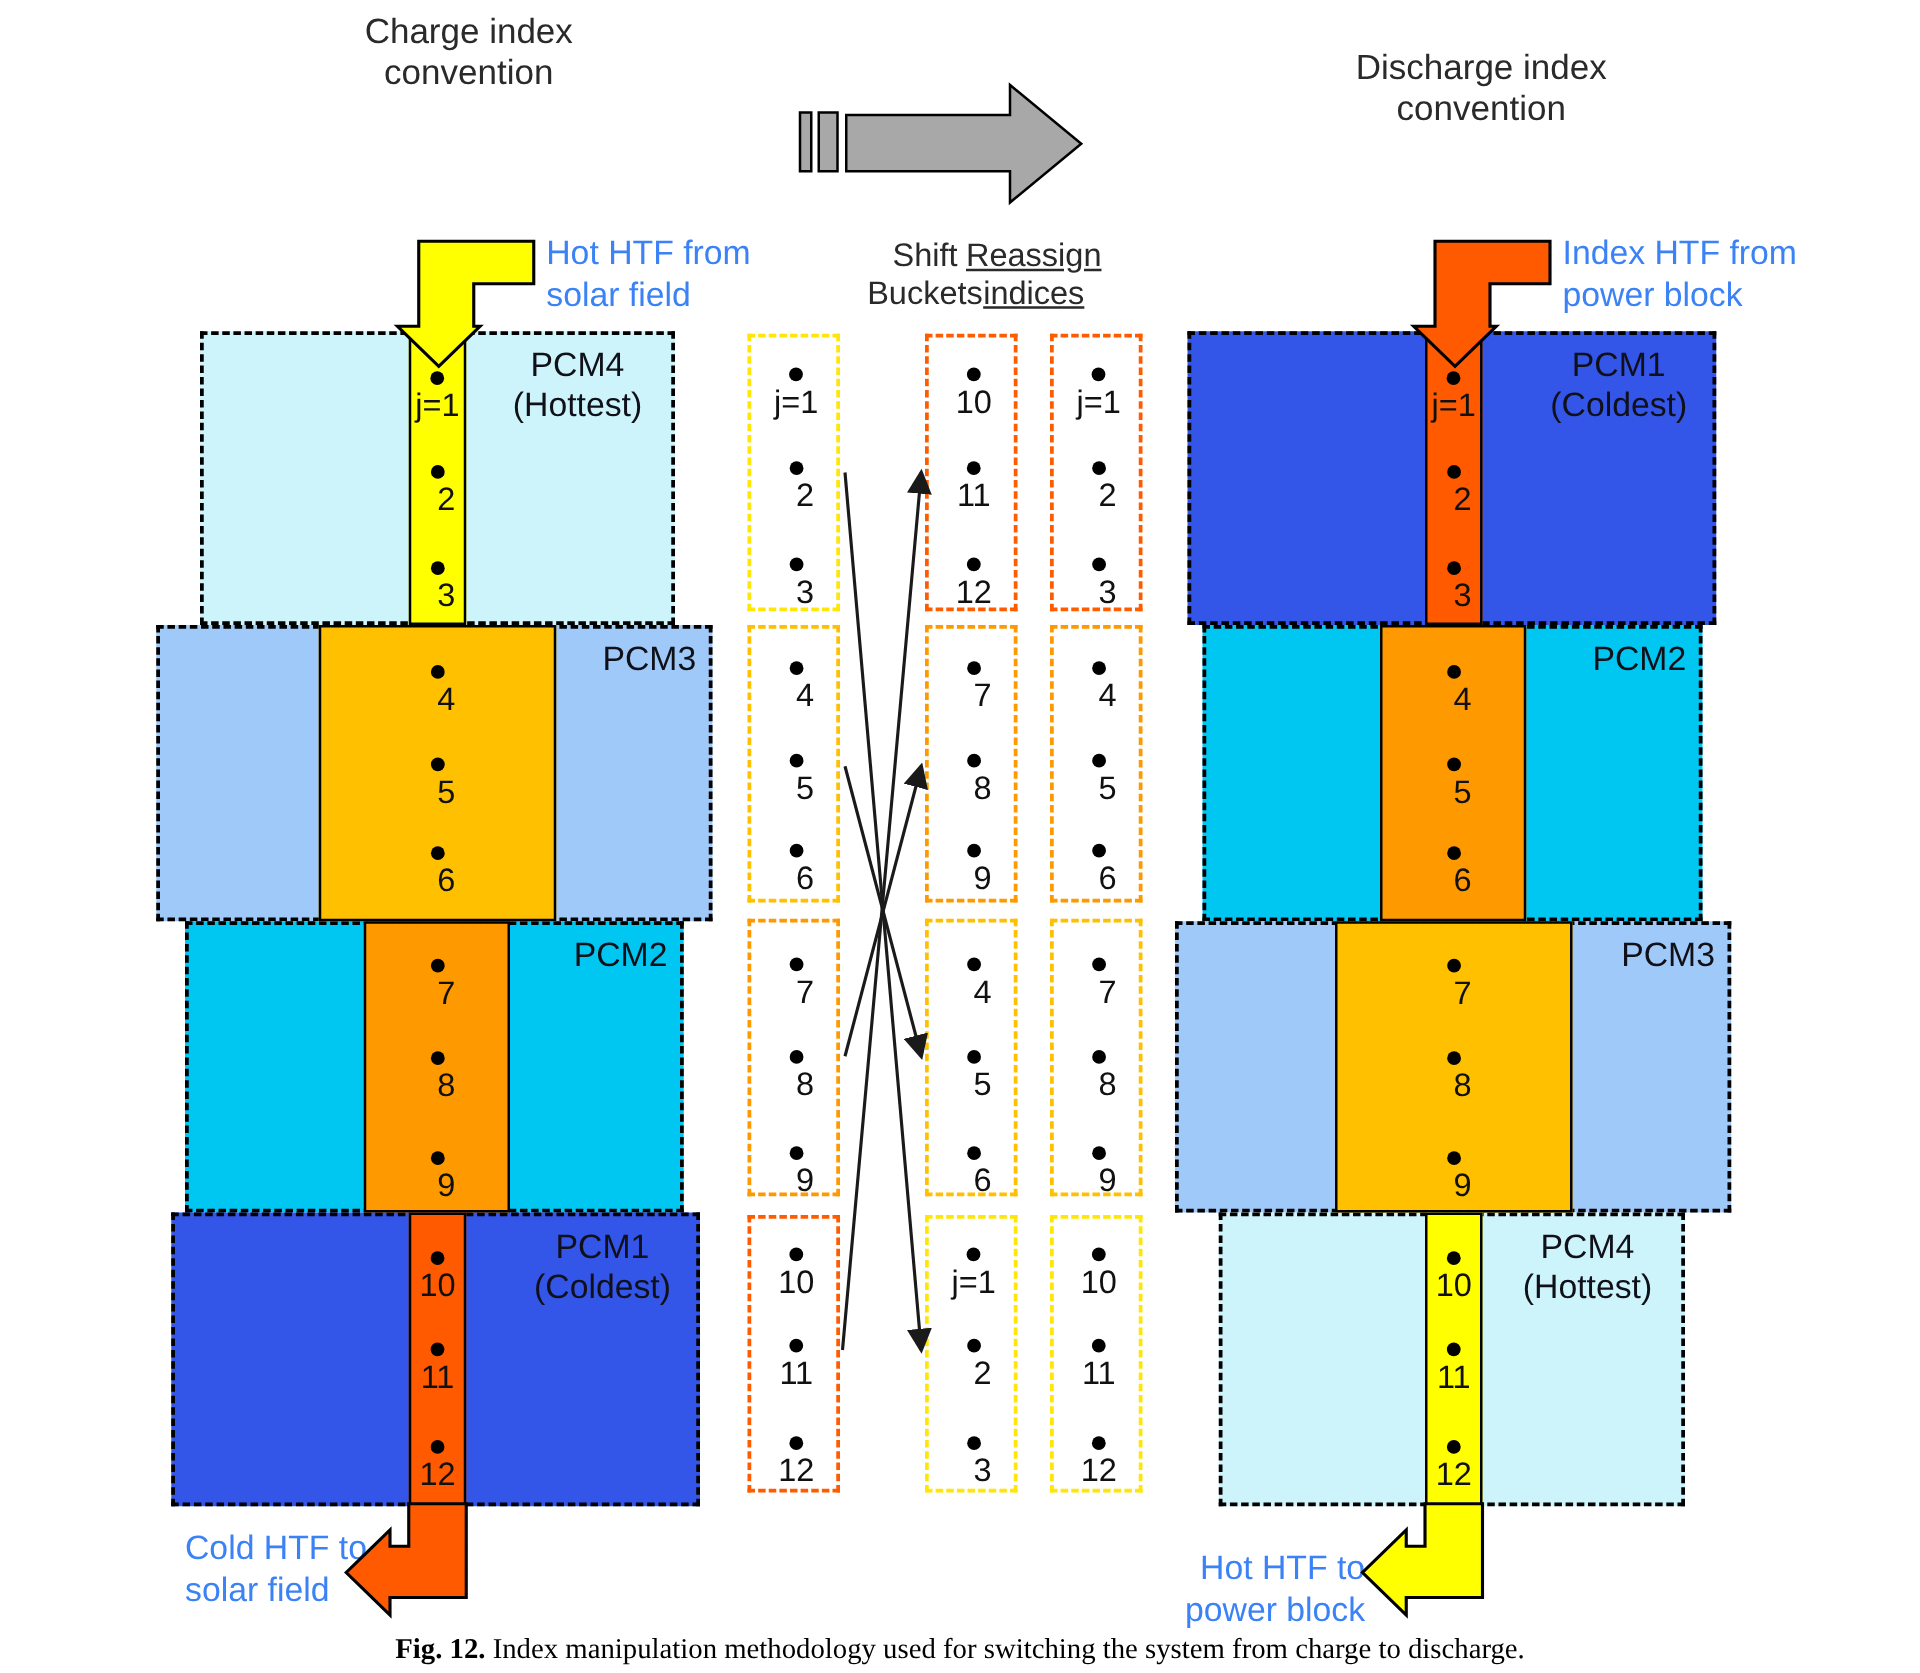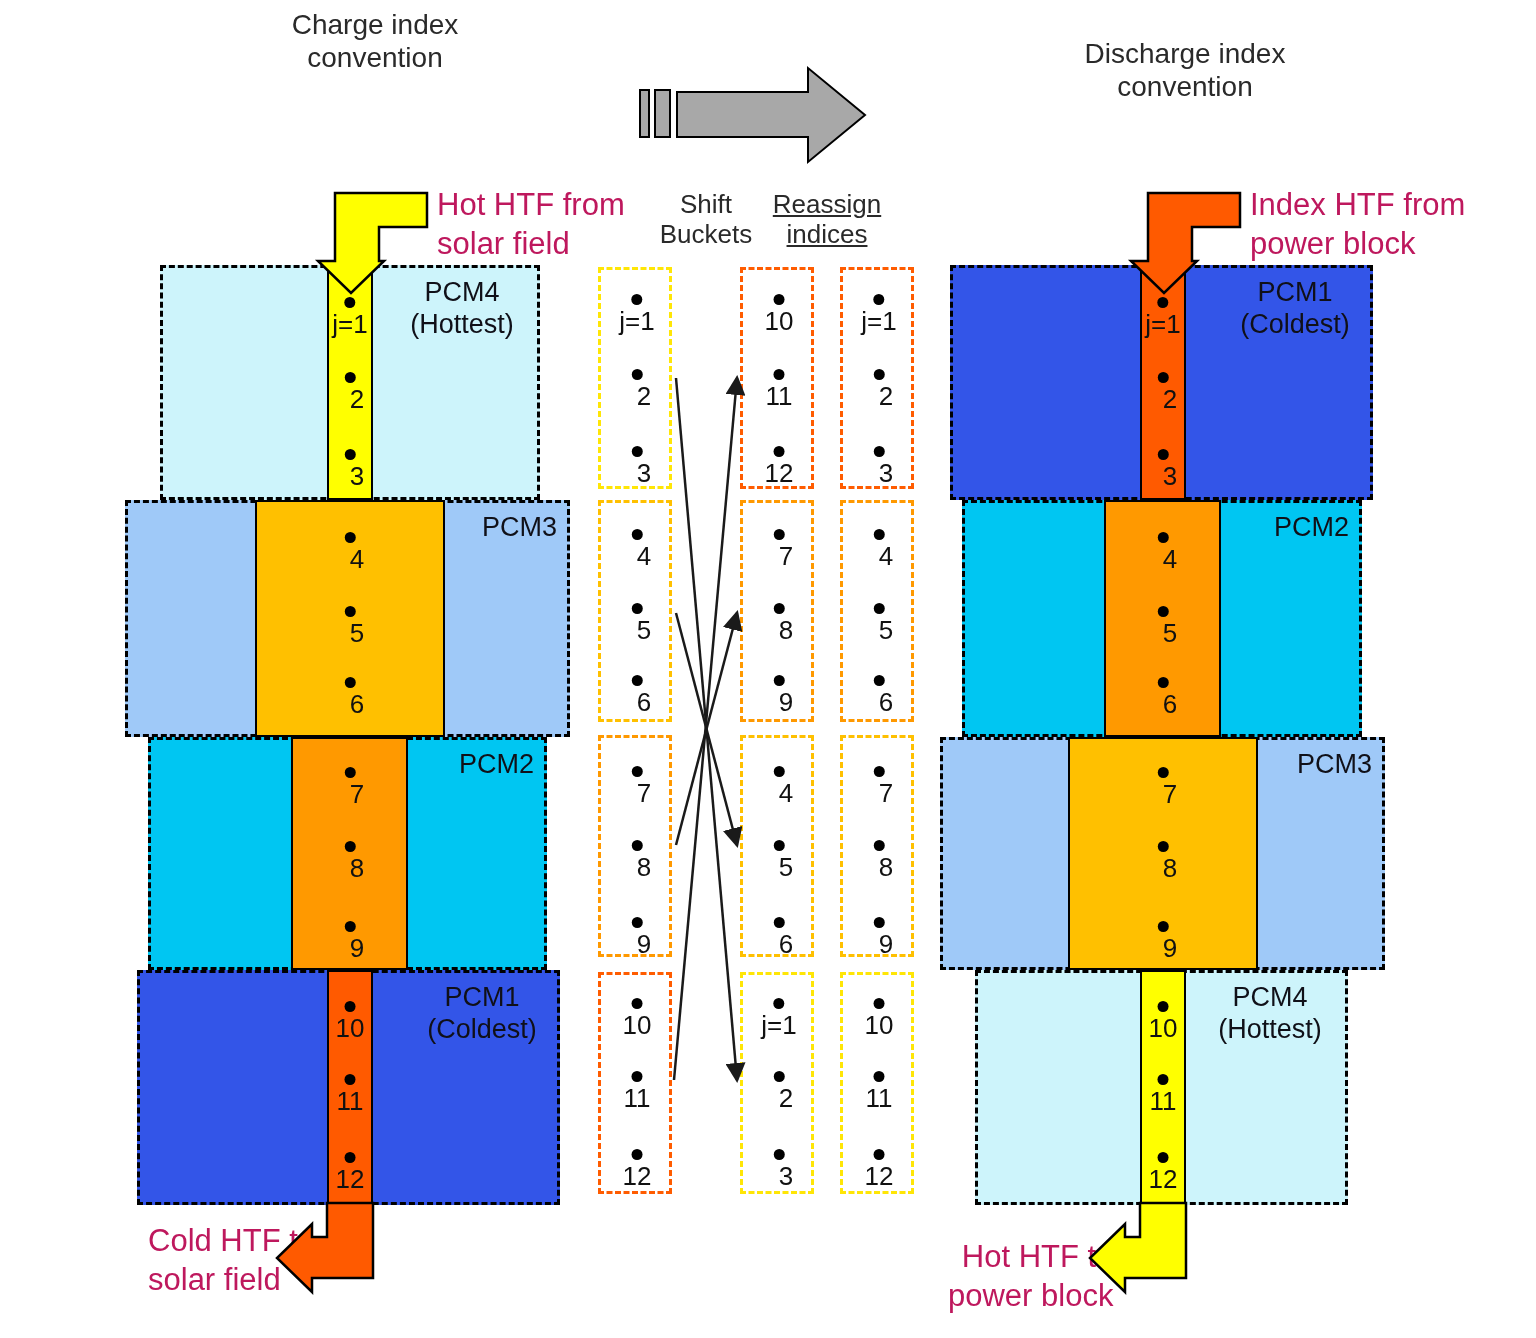--- a/index.html
+++ b/index.html
@@ -1,20 +1,20 @@
 <!DOCTYPE html>
 <html><head>
 <meta charset="utf-8">
 <style>
   html,body{margin:0;padding:0;background:#fff;}
   #canvas{position:relative;width:1536px;height:1338px;background:#fff;overflow:hidden;
           font-family:"Liberation Sans",sans-serif;color:#111;}
   .title{position:absolute;text-align:center;font-size:28px;line-height:1.18;white-space:pre-line;color:#2a2a2a;transform:translateX(-50%);}
   .midlab{position:absolute;text-align:center;font-size:26px;line-height:1.15;white-space:pre-line;color:#2a2a2a;transform:translateX(-50%);}
-  .alab{position:absolute;font-size:31px;line-height:1.25;white-space:pre-line;color:#be185d;}
+  .alab{position:absolute;font-size:27px;line-height:1.25;white-space:pre-line;color:#3b82f6;}
   .block{position:absolute;border:3px dashed #000;box-sizing:border-box;}
   .blabel{position:absolute;top:8px;right:10px;text-align:center;font-size:27px;line-height:1.2;white-space:pre-line;color:#101018;}
   .chan{position:absolute;border:2px solid #000;box-sizing:border-box;}
   .mbox{position:absolute;width:74px;height:222px;border:3px dashed #ff9900;box-sizing:border-box;background:transparent;}
   .bdy{border-color:#ffe606;} .bdg{border-color:#ffc000;} .bdo{border-color:#ff9900;} .bdr{border-color:#ff5c00;}
   .idx{position:absolute;transform:translateX(-50%);display:flex;flex-direction:column;align-items:center;font-size:26px;line-height:1;color:#111;z-index:6;}
   .idx::before{content:"";width:11px;height:11px;border-radius:50%;background:#000;margin-bottom:3px;}
   .idx .n{margin-left:14px;}
   .idx.j .n{margin-left:0;}
   .caption{position:absolute;left:0;right:0;top:1306px;text-align:center;font-family:"Liberation Serif",serif;font-size:23px;color:#000;}
@@ -24,21 +24,21 @@
 </head>
 <body>
 
 <div id="canvas">
 
   <div class="title" style="left:375px;top:8px;">Charge index
 convention</div>
   <div class="title" style="left:1185px;top:8px;margin-top:29px;">Discharge index
 convention</div>
 
-  <div class="midlab" style="left:706px;top:190px;">Shift
+  <div class="midlab" style="left:740px;top:190px;">Shift
 Buckets</div>
   <div class="midlab" style="left:827px;top:190px;text-decoration:underline;">Reassign
 indices</div>
 
   <div class="alab" style="left:437px;top:186px;">Hot HTF from
 solar field</div>
   <div class="alab" style="left:148px;top:1222px;">Cold HTF to
 solar field</div>
   <div class="alab" style="left:1250px;top:186px;">Index HTF from
 power block</div>
@@ -303,14 +303,17 @@
   <div class="idx j" style="left:879px;top:998px;">
       <span class="n">10</span>
     </div>
   <div class="idx j" style="left:879px;top:1071px;">
       <span class="n">11</span>
     </div>
   <div class="idx j" style="left:879px;top:1149px;">
       <span class="n">12</span>
     </div>
 
+  <div class="caption">
+    <span class="figlab">Fig. 12.</span><span> Index manipulation methodology used for switching the system from charge to discharge.</span>
+  </div>
 
 </div>
 
 </body></html>

